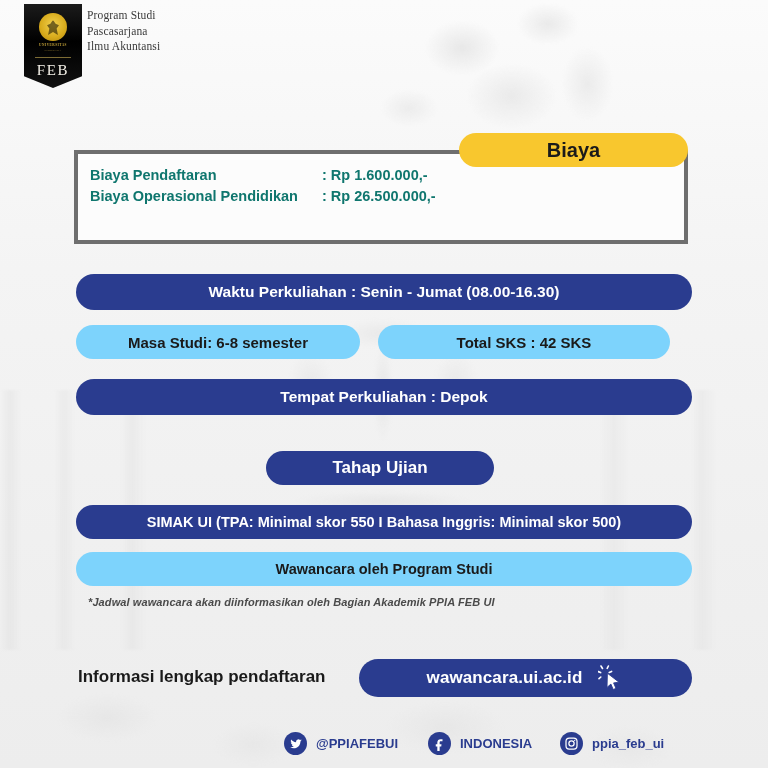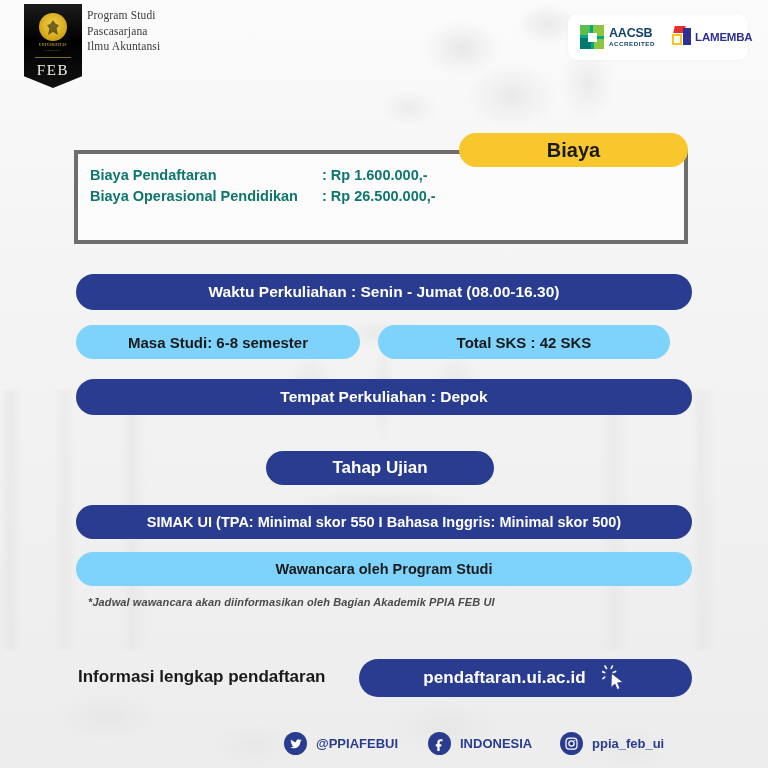--- a/index.html
+++ b/index.html
@@ -281,43 +281,20 @@
       <div class="logo-sub1">UNIVERSITAS</div>
       <div class="logo-sub2">INDONESIA</div>
       <div class="logo-rule"></div>
       <div class="logo-feb">FEB</div>
     </div>
 
     <div id="program-title" style="white-space:pre-line">Program Studi
 Pascasarjana
 Ilmu Akuntansi</div>
 
-    <div id="accreditation">
-      <div id="aacsb-logo">
-        <div class="aacsb-mark">
-          <i></i>
-            <i></i>
-            <i></i>
-            <i></i>
-            <i></i>
-        </div>
-        <div class="aacsb-txt">
-          <div class="aacsb-name">AACSB</div>
-          <div class="aacsb-acc">ACCREDITED</div>
-        </div>
-      </div>
-      <div id="lamemba-logo">
-        <div class="lam-mark">
-          <i></i>
-            <i></i>
-            <i></i>
-        </div>
-        <div class="lam-txt">LAMEMBA</div>
-      </div>
-    </div>
   </div>
 
   <div id="biaya-box"></div>
 
   <div id="biaya-tab">Biaya</div>
 
   <div id="biaya-rows">
     <div class="biaya-row">
       <span class="biaya-label">Biaya Pendaftaran</span>
       <span class="biaya-value">: Rp 1.600.000,-</span>
@@ -335,21 +312,21 @@
 
   <div class="bar bar-blue" id="bar-tahap">Tahap Ujian</div>
   <div class="bar bar-blue" id="bar-simak">SIMAK UI (TPA: Minimal skor 550 I Bahasa Inggris: Minimal skor 500)</div>
   <div class="bar bar-yellow" id="bar-wawancara">Wawancara oleh Program Studi</div>
 
   <div id="note-jadwal">*Jadwal wawancara akan diinformasikan oleh Bagian Akademik PPIA FEB UI</div>
 
   <div id="cta-label">Informasi lengkap pendaftaran</div>
 
   <div id="cta-pill">
-    <span id="cta-url">pendaftaran.ui.ac.id</span>
+    <span id="cta-url">wawancara.ui.ac.id</span>
     <span id="cursor-icon">
       <svg viewBox="0 0 26 26" width="26" height="26">
         <g stroke="#ffffff" stroke-width="1.6" stroke-linecap="round">
           <line x1="4.5" y1="3.5" x2="3" y2="1"></line>
           <line x1="9.2" y1="3.4" x2="10.4" y2="1"></line>
           <line x1="2.6" y1="7.6" x2="0.2" y2="6.6"></line>
           <line x1="11.2" y1="7.4" x2="13.6" y2="6.4"></line>
           <line x1="2.8" y1="12.0" x2="1.0" y2="13.6"></line>
         </g>
         <path d="M9.4 8.2 L21.0 17.2 L15.6 17.9 L18.0 23.4 L15.2 24.5 L12.9 19.1 L9.0 22.4 Z" fill="#ffffff" stroke="#2a3c8f" stroke-width="0.9"></path>

